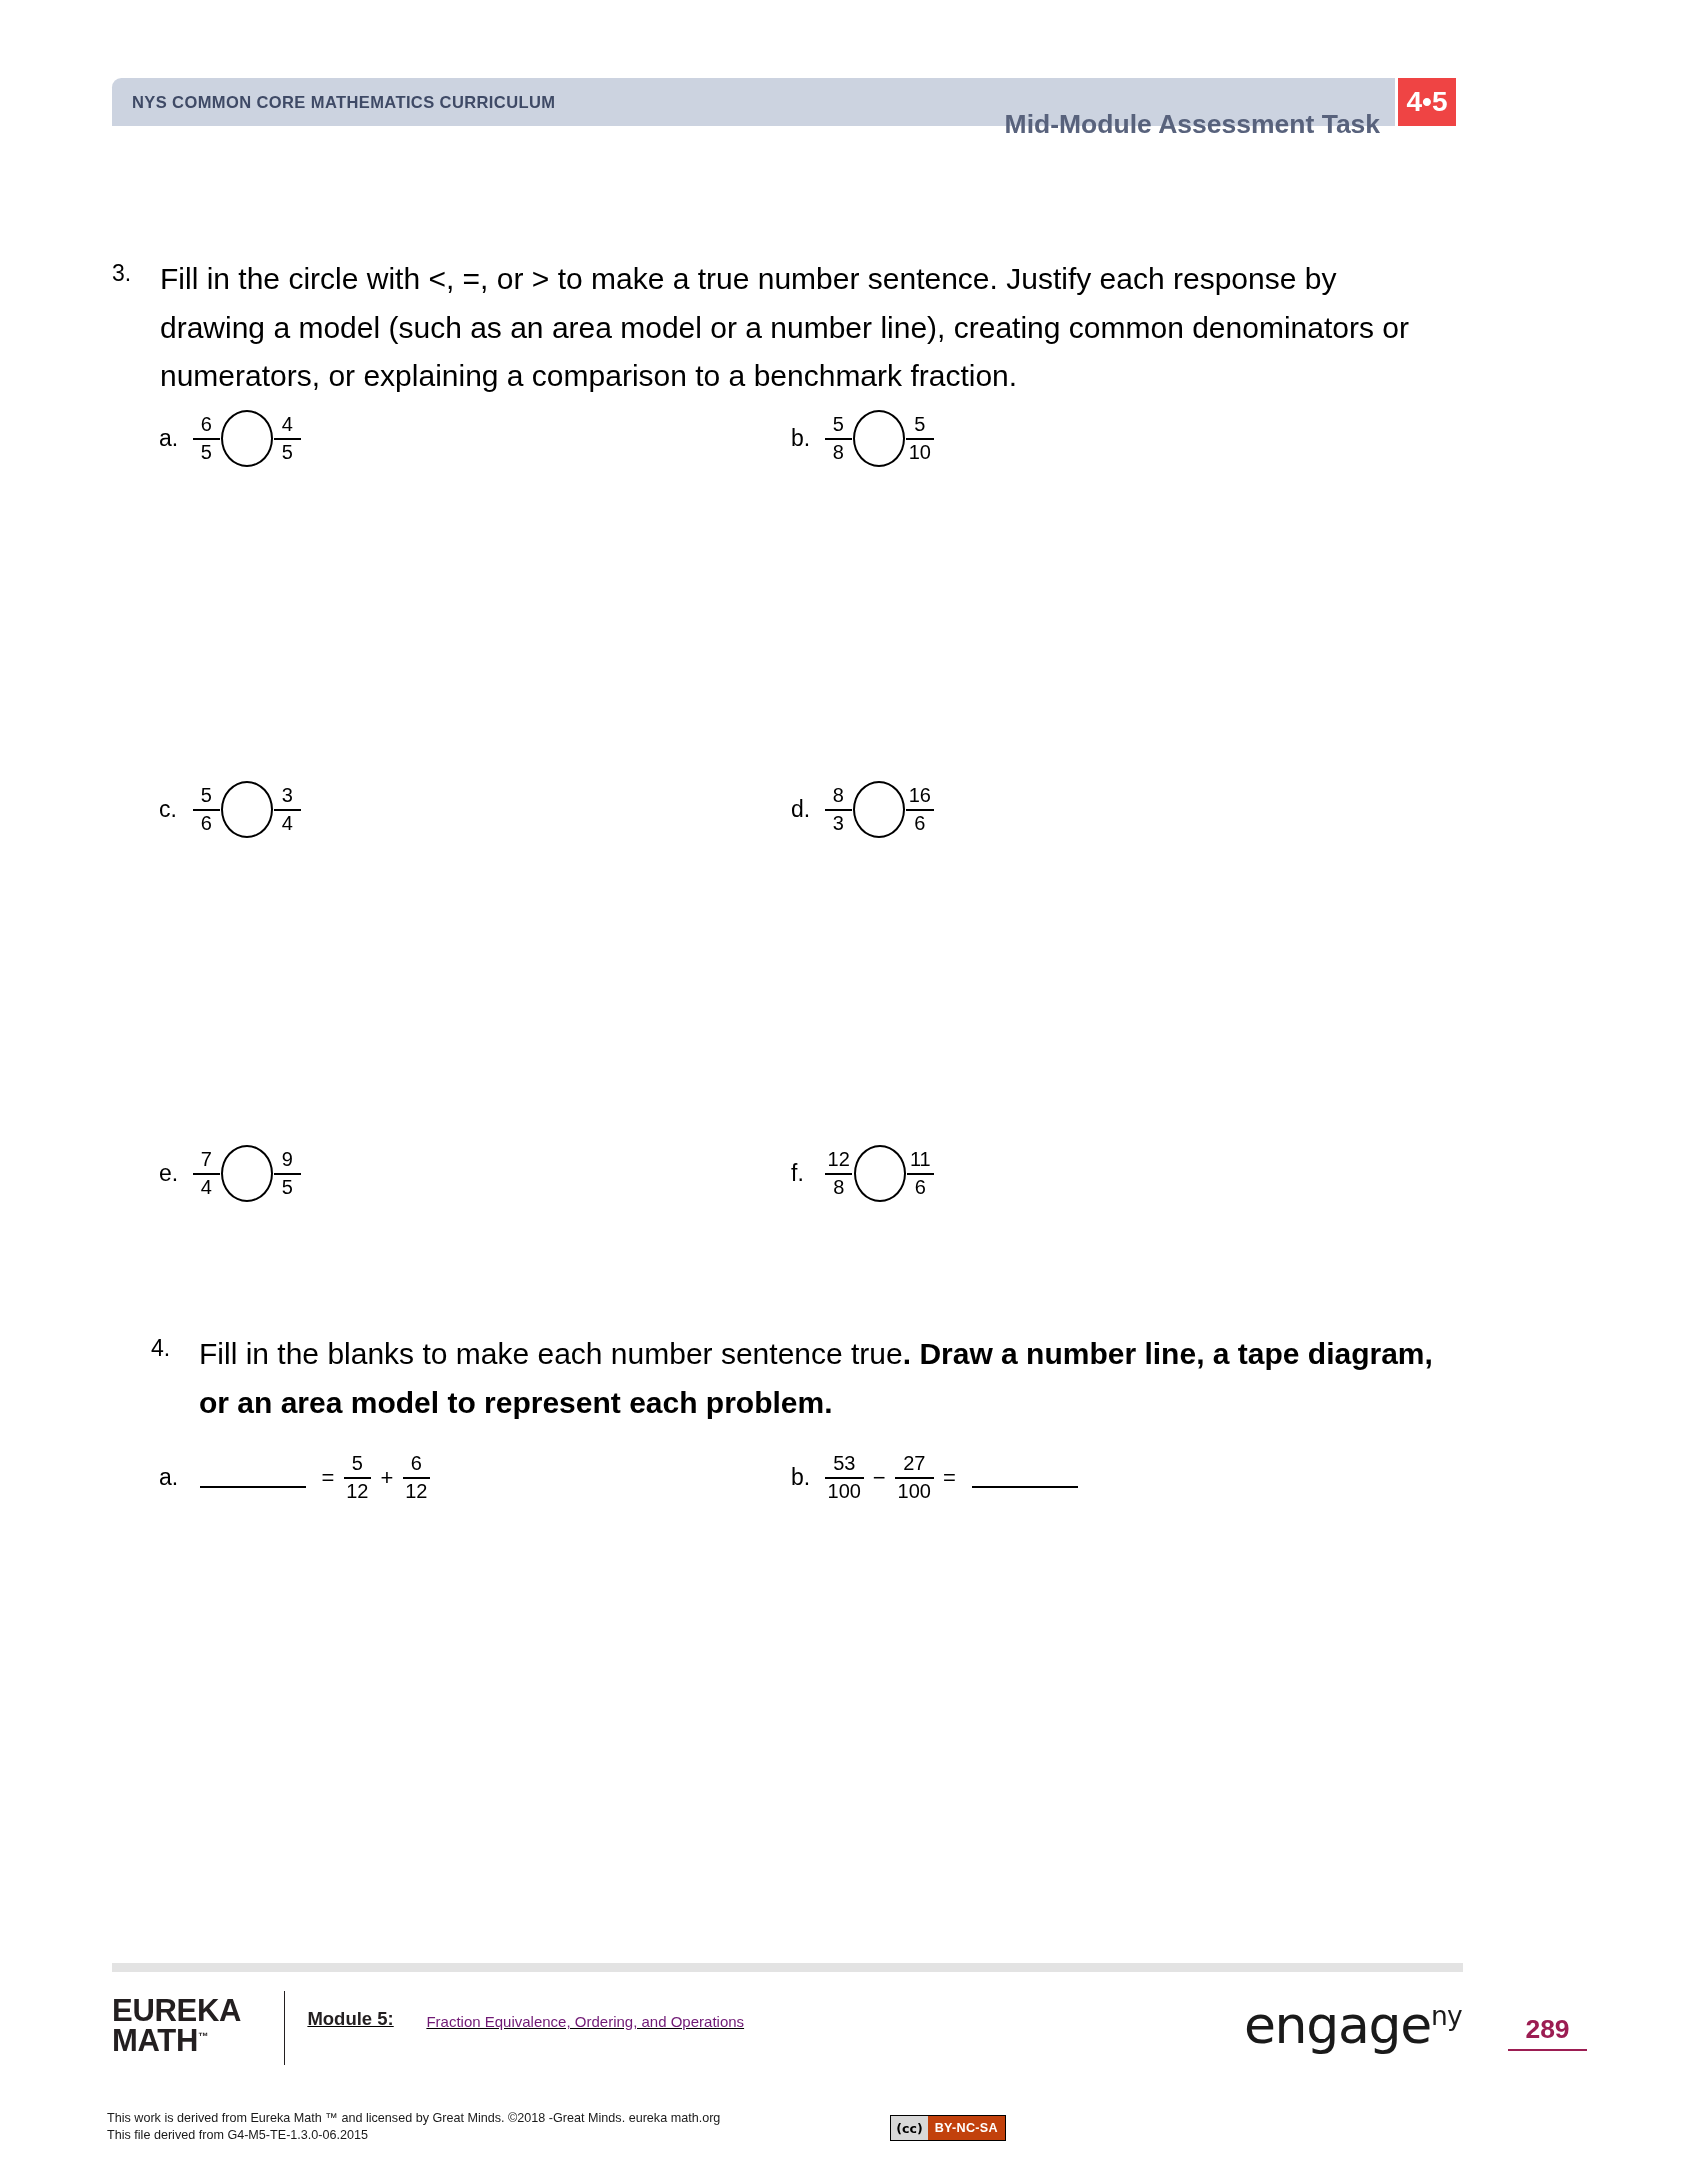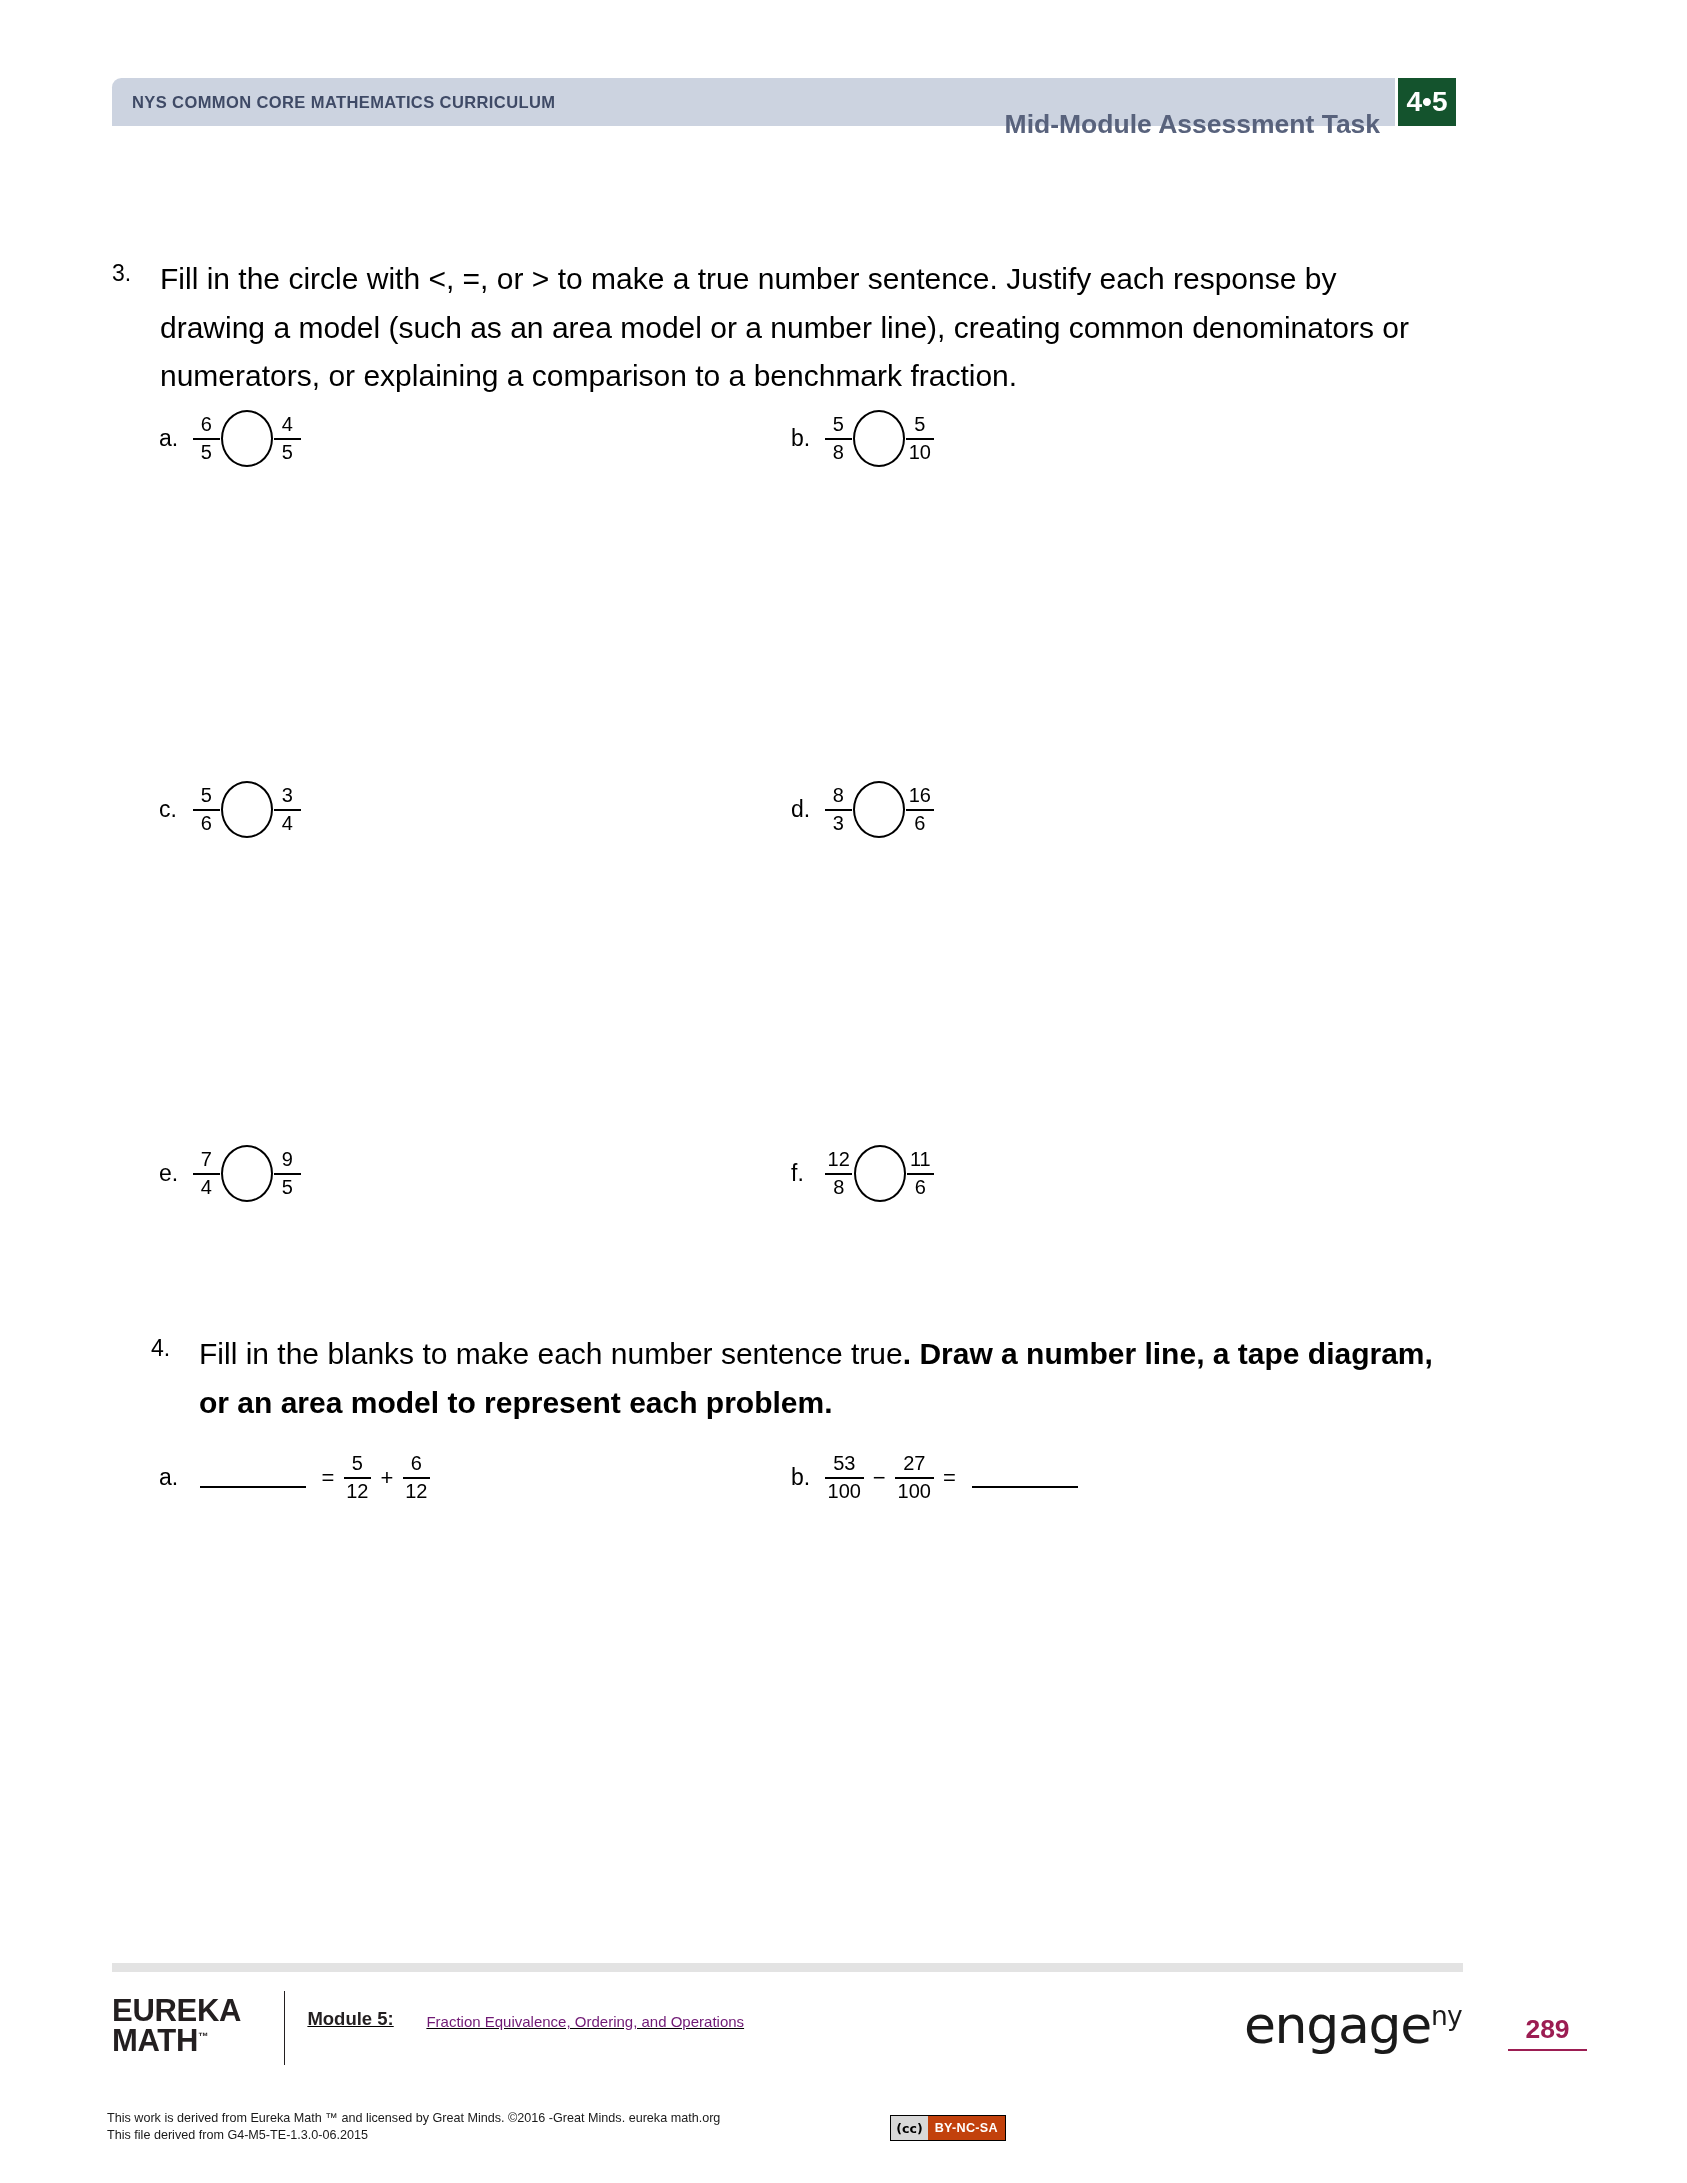--- a/index.html
+++ b/index.html
@@ -44,21 +44,21 @@
     position: absolute;
     right: 14.6px;
     font-size: 26.5px;
     font-weight: 700;
     color: #58627c;
     white-space: nowrap;
     margin-top: 44px;
   }
   .module-badge {
     width: 58px;
-    background: #14532d;
+    background: #ef4444;
     color: #ffffff;
     font-size: 28px;
     font-weight: 700;
     display: flex;
     align-items: center;
     justify-content: center;
     margin-left: 3.3px;
     white-space: nowrap;
   }
 
@@ -440,21 +440,21 @@
     <span class="module-desc">Fraction Equivalence, Ordering, and Operations</span>
   </div>
   <div class="engage-logo"><span>engage</span><sup>ny</sup></div>
   <div class="page-number-wrap">
     <div class="page-number">289</div>
     <div class="page-number-rule"></div>
   </div>
 </div>
 
 <div class="license-left">
-  <div>This work is derived from Eureka Math ™ and licensed by Great Minds. ©2016 -Great Minds. eureka math.org</div>
+  <div>This work is derived from Eureka Math ™ and licensed by Great Minds. ©2018 -Great Minds. eureka math.org</div>
   <div>This file derived from G4-M5-TE-1.3.0-06.2015</div>
 </div>
 
 <div class="license-right">
   <div class="cc-badge">
     <span class="cc-circle">(cc)</span>
     <span class="cc-terms">BY-NC-SA</span>
   </div>
 </div>
 

